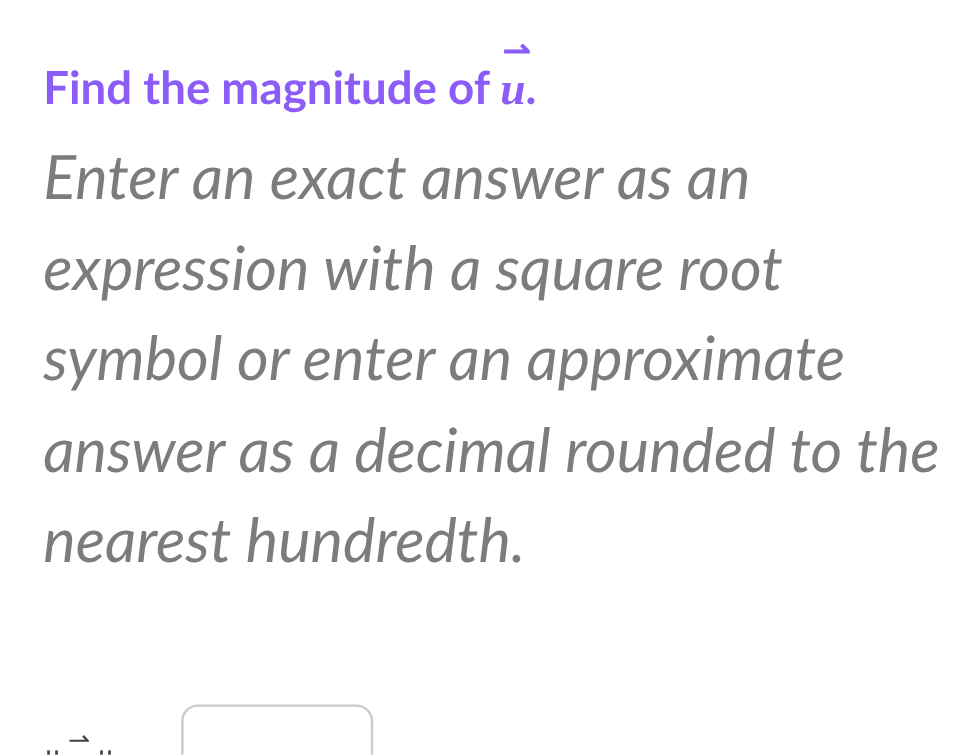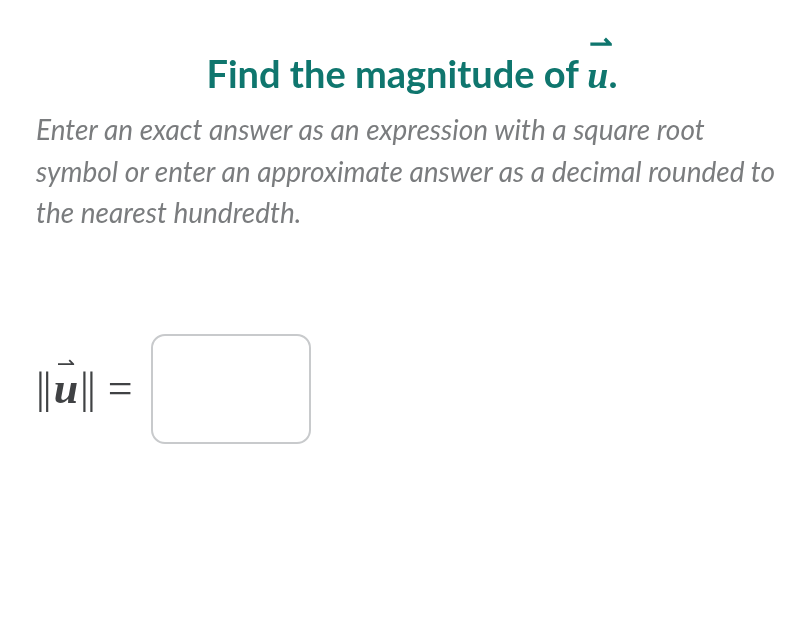--- a/index.html
+++ b/index.html
@@ -10,45 +10,44 @@
     body {
       font-family: -apple-system, BlinkMacSystemFont, "Segoe UI", "Lato", sans-serif;
       background: #ffffff;
       width: 812px;
       height: 629px;
       padding: 48px 24px 24px 36px;
     }
     .heading {
       font-size: 38px;
       font-weight: 700;
-      color: #0f766e;
+      color: #8b5cf6;
       line-height: 1.35;
       margin-bottom: 8px;
-      text-align: center;
     }
     .heading .vec-u {
       font-style: italic;
       font-family: "Times New Roman", serif;
       font-weight: 700;
       position: relative;
       display: inline-block;
     }
     .heading .vec-u .arrow {
       position: absolute;
       top: -6px;
       left: 2px;
       font-size: 28px;
       font-style: normal;
       line-height: 0;
     }
     .heading .period {
       font-weight: 700;
     }
     .instruction {
-      font-size: 28px;
+      font-size: 51px;
       font-style: italic;
       color: #7a7c7e;
       line-height: 1.48;
       font-weight: 400;
     }
     .answer-row {
       display: flex;
       align-items: center;
       margin-top: 100px;
       gap: 18px;

